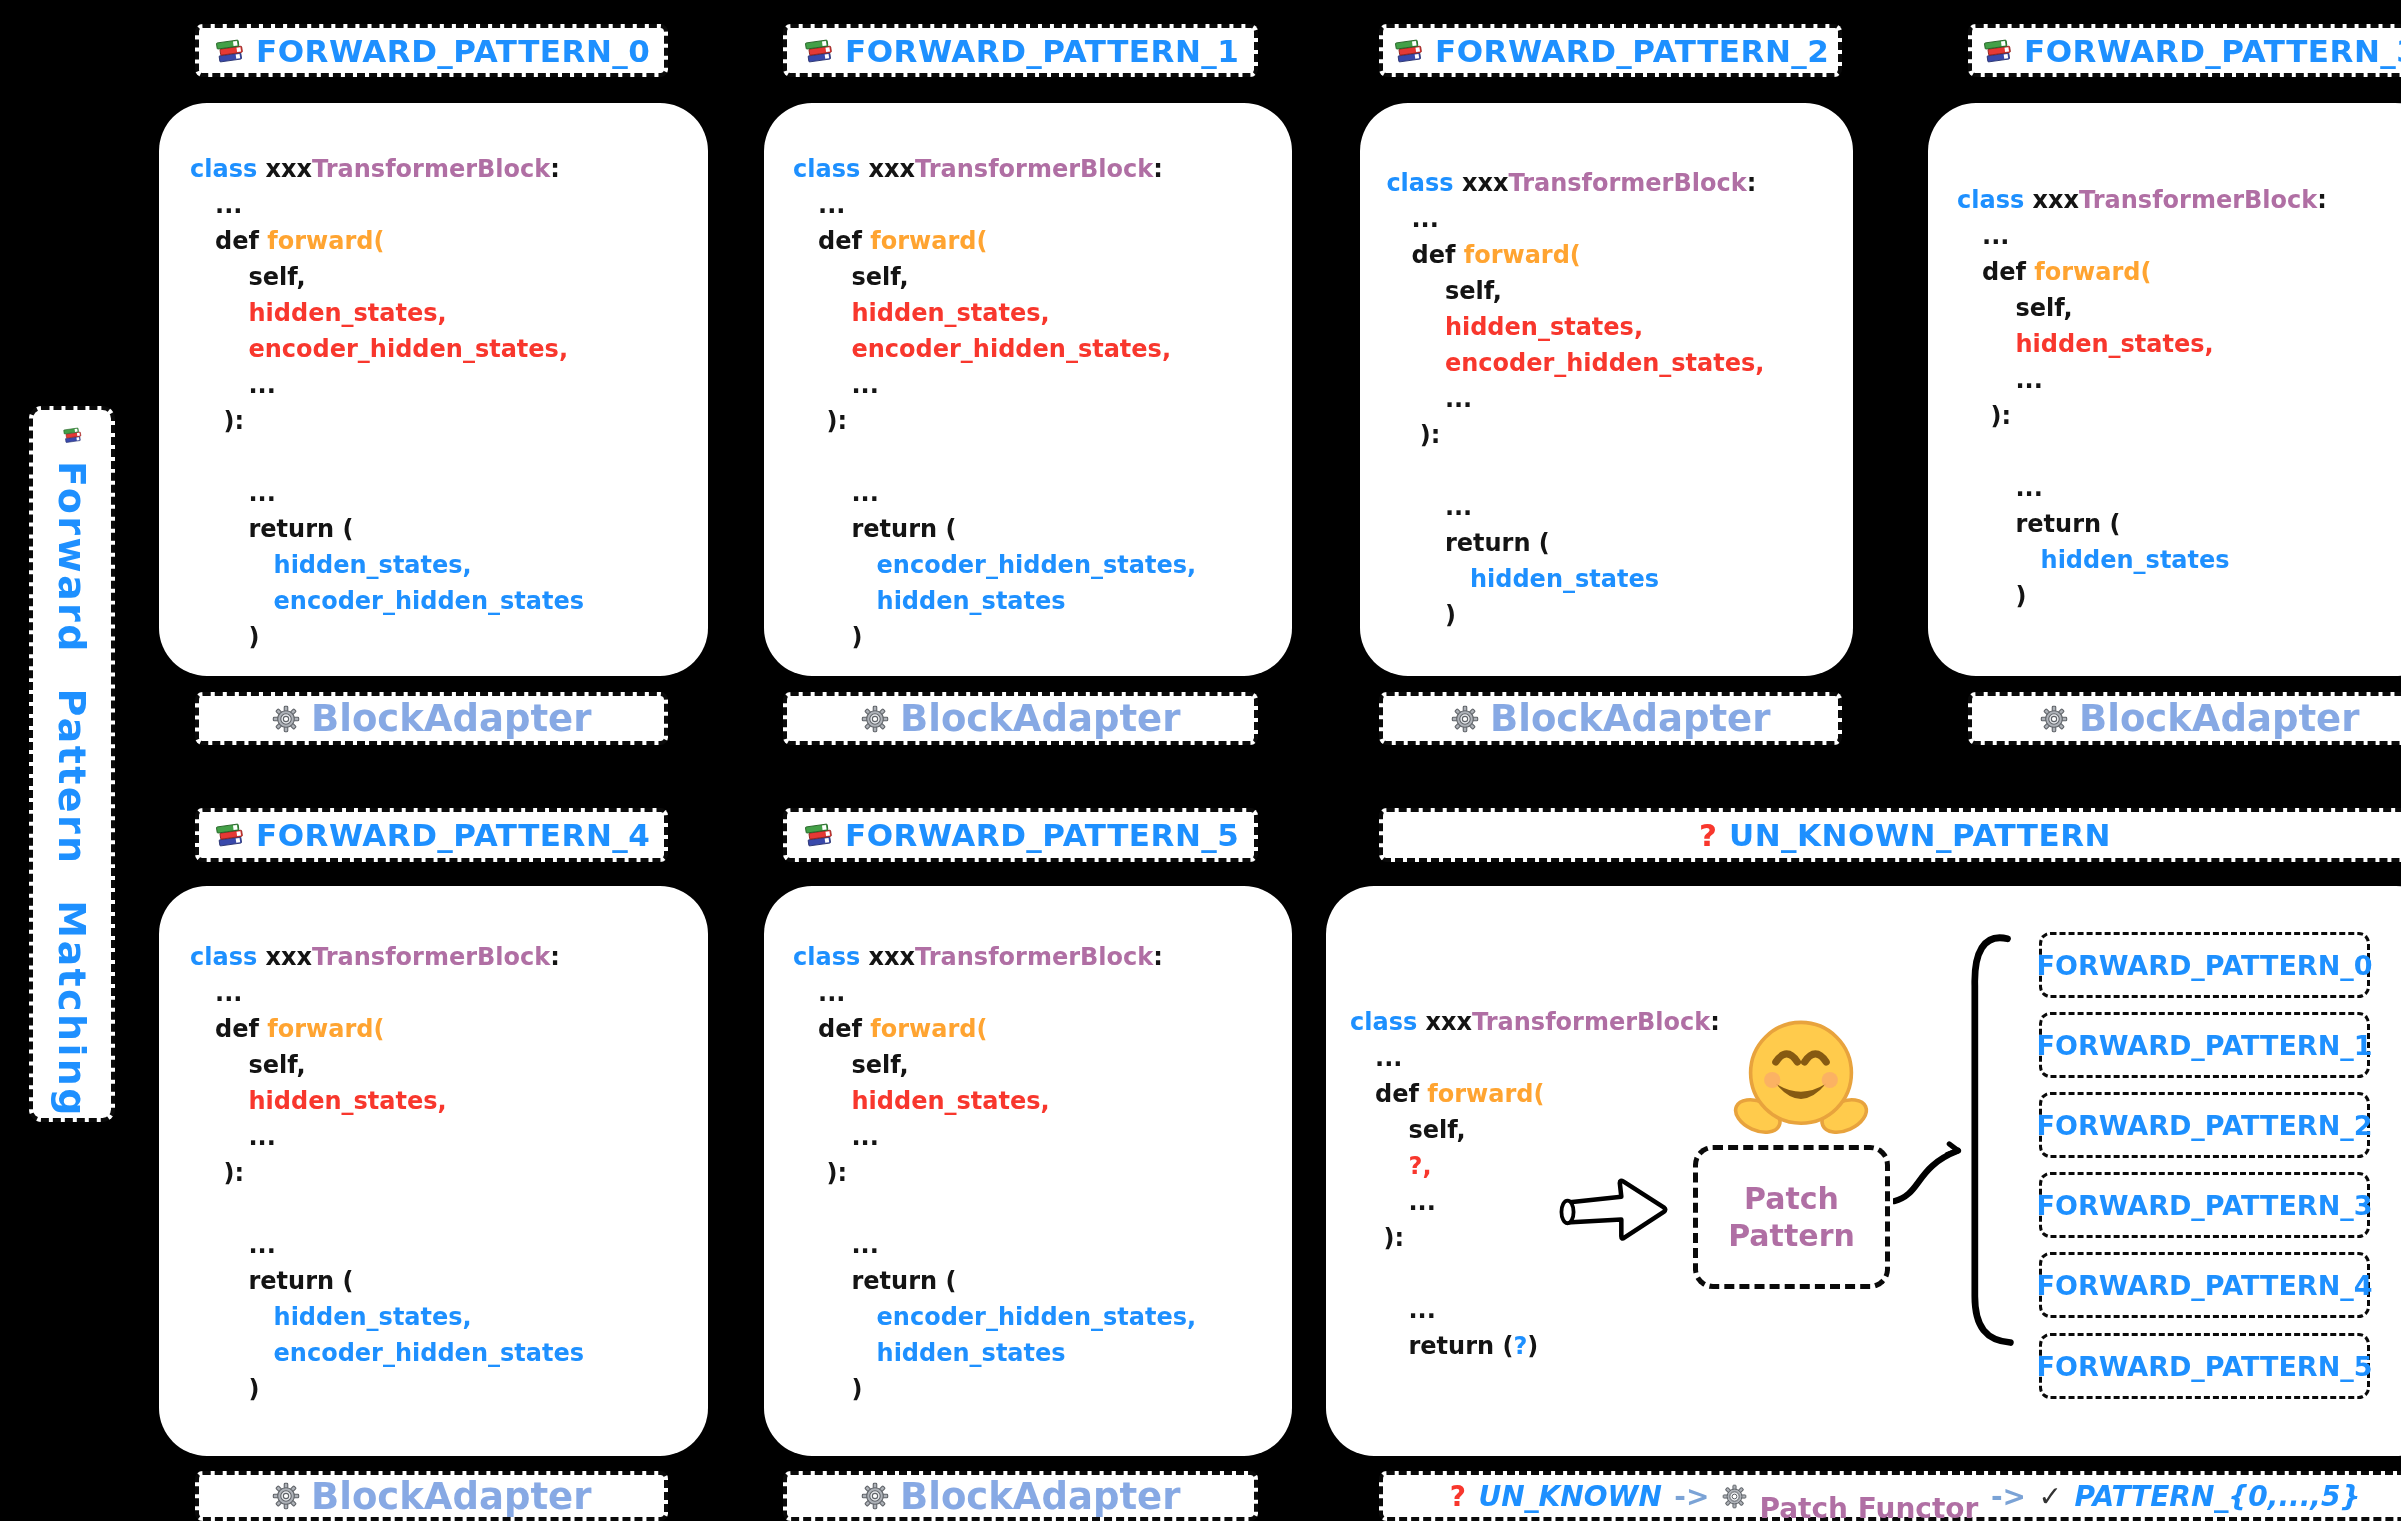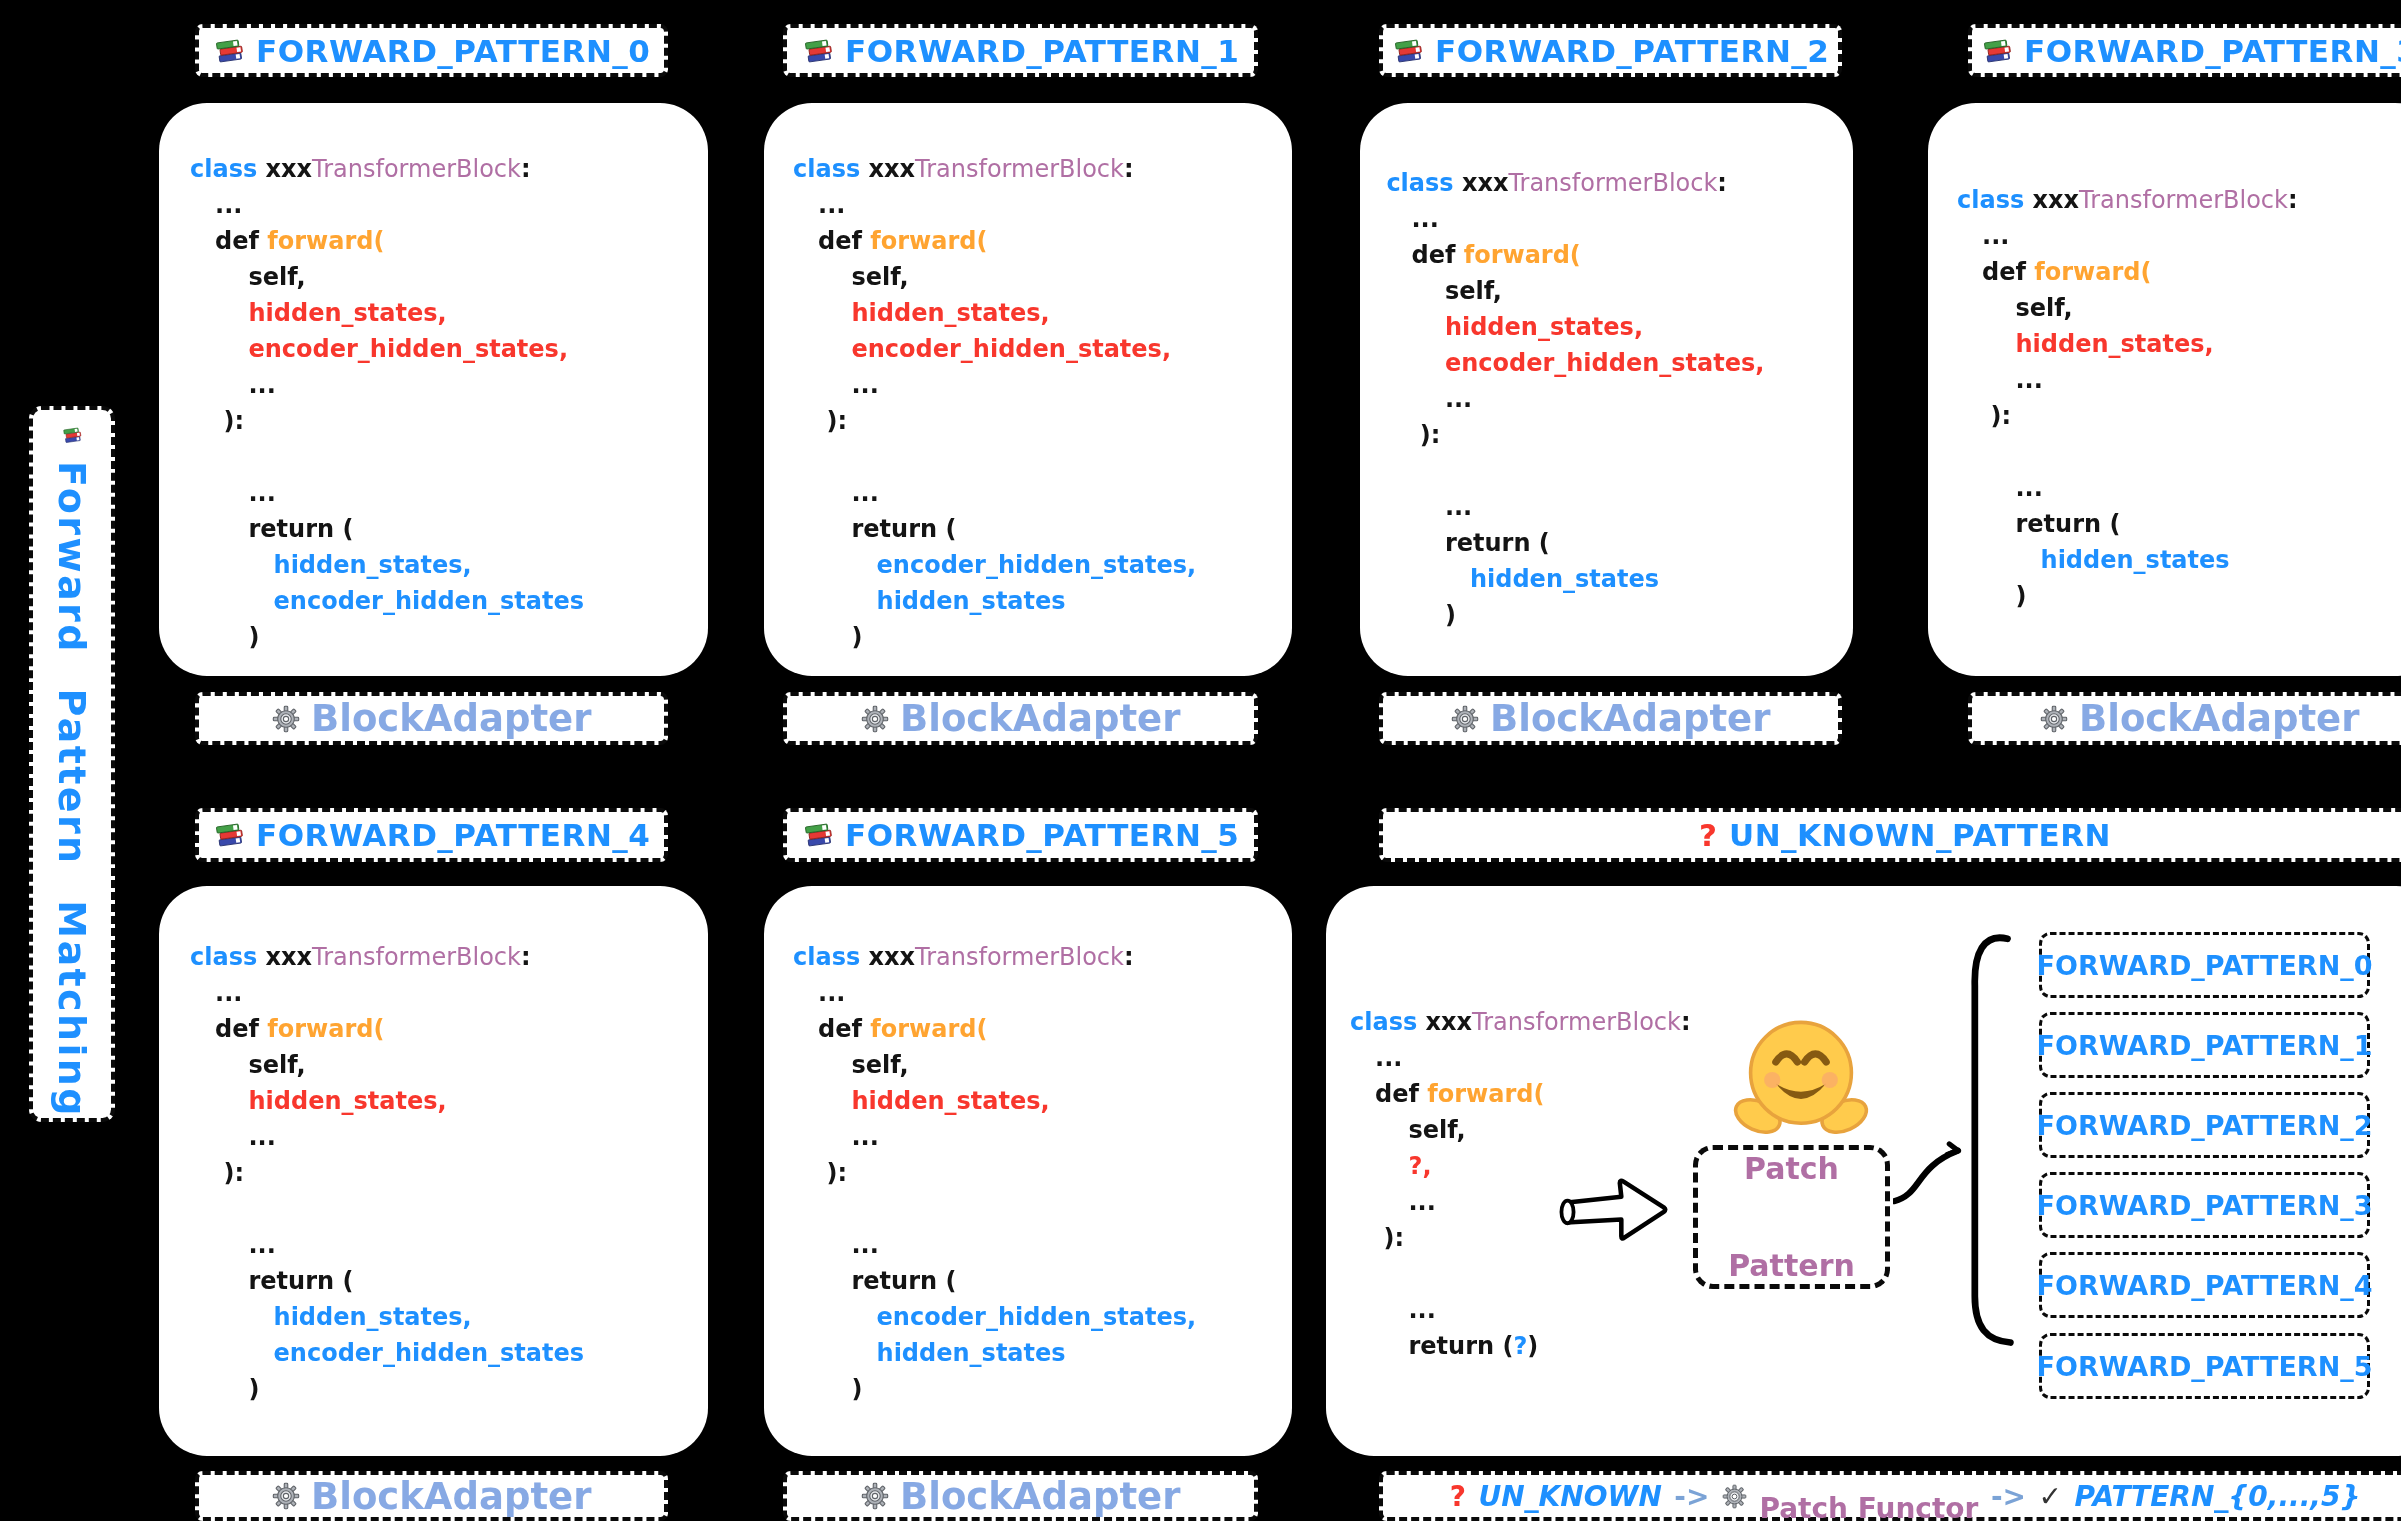--- a/index.html
+++ b/index.html
@@ -23,40 +23,40 @@
     display:flex;align-items:center;justify-content:center;gap:11.5px;box-sizing:border-box;
   }
   .btxt{font-weight:700;font-size:31px;color:var(--blue);letter-spacing:0.5px;white-space:nowrap;}
   .adtxt{font-weight:700;font-size:37px;color:var(--adapter);white-space:nowrap;}
   
   .panel{position:absolute;background:#fff;border-radius:48px;box-sizing:border-box;}
   .code{position:absolute;white-space:pre;font-size:24px;line-height:36px;font-weight:600;color:var(--ink);}
   .cl{min-height:36px;}
   .tk-k{color:var(--blue);font-weight:700;margin-top:43px;}
   .tk-t{color:var(--ink);}
-  .tk-c{color:var(--purple);font-weight:400;}
+  .tk-c{color:var(--purple);font-weight:700;}
   .tk-f{color:var(--orange);font-weight:700;}
   .tk-a{color:var(--red);font-weight:700;}
   .tk-r{color:var(--blue);font-weight:700;}
   .tk-qb{color:var(--blue);font-weight:700;}
   
   .sidebar{
     position:absolute;left:29px;top:406px;width:86px;height:716px;background:#fff;
     border:4.3px dashed #0a0a0a;border-radius:12.5px;display:flex;flex-direction:column;
     align-items:center;padding-top:16.3px;box-sizing:border-box;gap:16.3px;
   }
   .vtitle{
     writing-mode:vertical-rl;font-size:38px;font-weight:700;color:var(--blue);
     letter-spacing:2.4px;word-spacing:19px;white-space:nowrap;
   }
   
   .patchbox{
     position:absolute;left:367px;top:259px;width:197px;height:144px;background:#fff;
     border:5.3px dashed #0a0a0a;border-radius:20px;display:flex;flex-direction:column;
-    align-items:center;justify-content:space-between;box-sizing:border-box;
+    align-items:center;justify-content:center;box-sizing:border-box;
   }
   .patchtxt{font-weight:700;font-size:30px;line-height:37px;color:var(--purple);text-align:center;}
   .pitem{
     position:absolute;left:713px;width:331px;height:66px;background:#fff;
     border:3.8px dashed #0a0a0a;border-radius:11.5px;display:flex;align-items:center;justify-content:center;
     font-weight:700;font-size:27px;color:var(--blue);box-sizing:border-box;white-space:nowrap;
   }
   .fr{color:var(--red);font-weight:700;}
   .fb{color:var(--blue);font-weight:700;font-style:italic;}
   .fa{color:var(--arrowblue);font-weight:700;}

